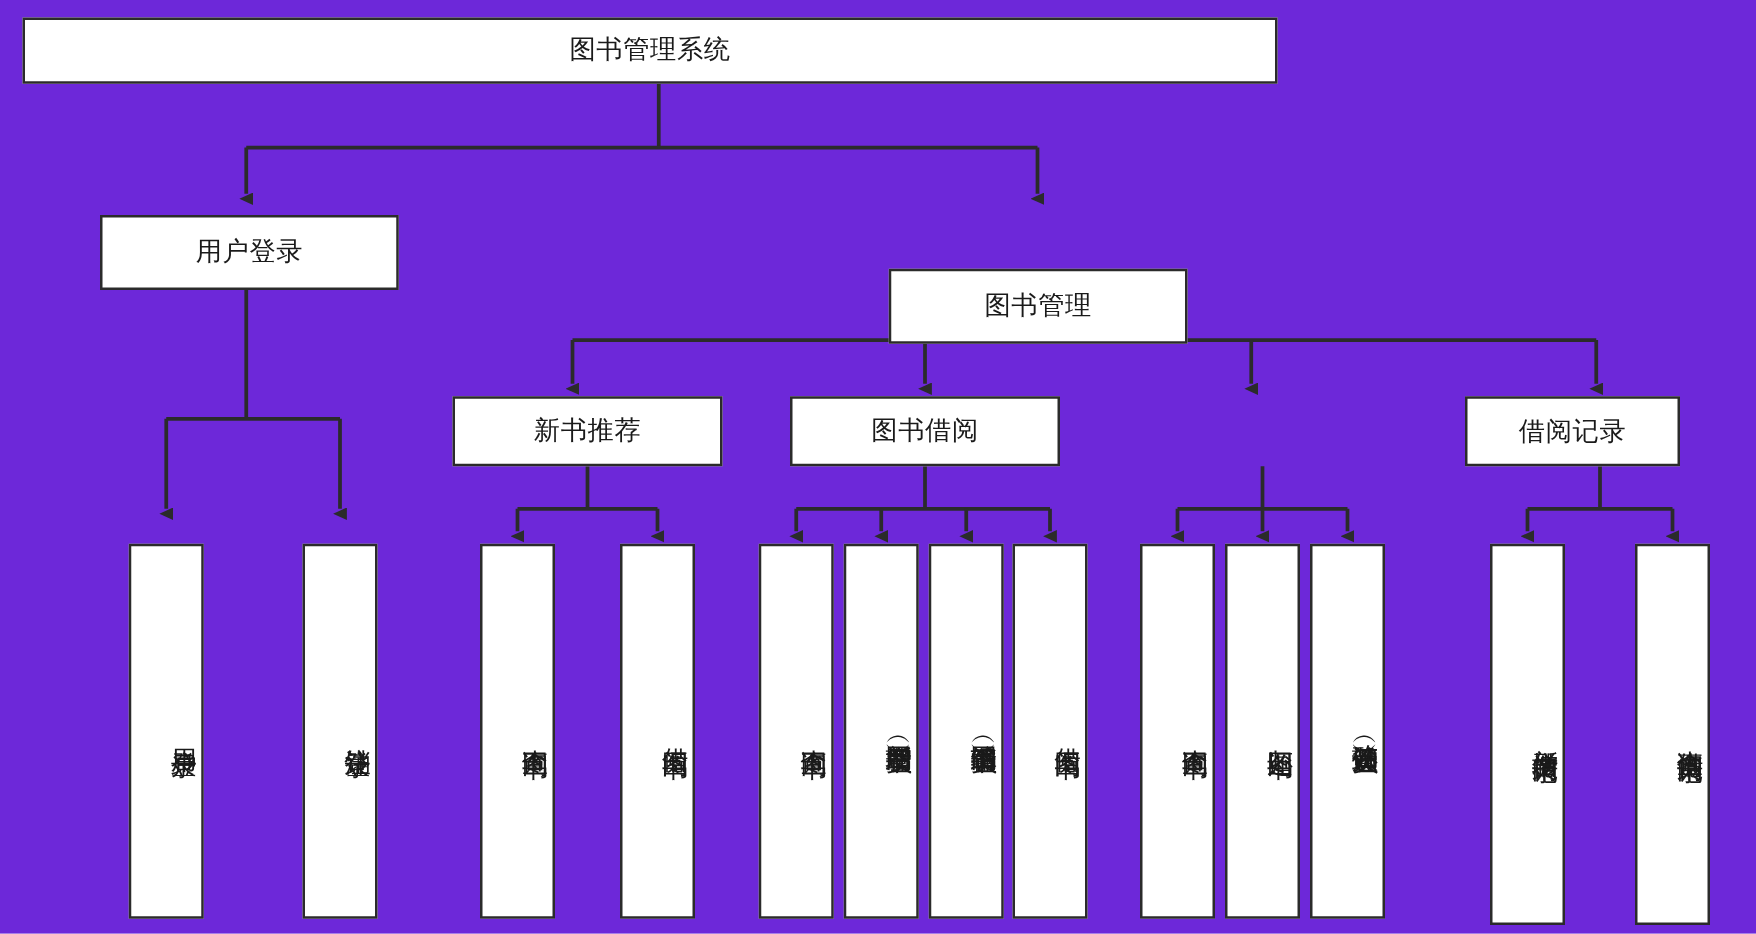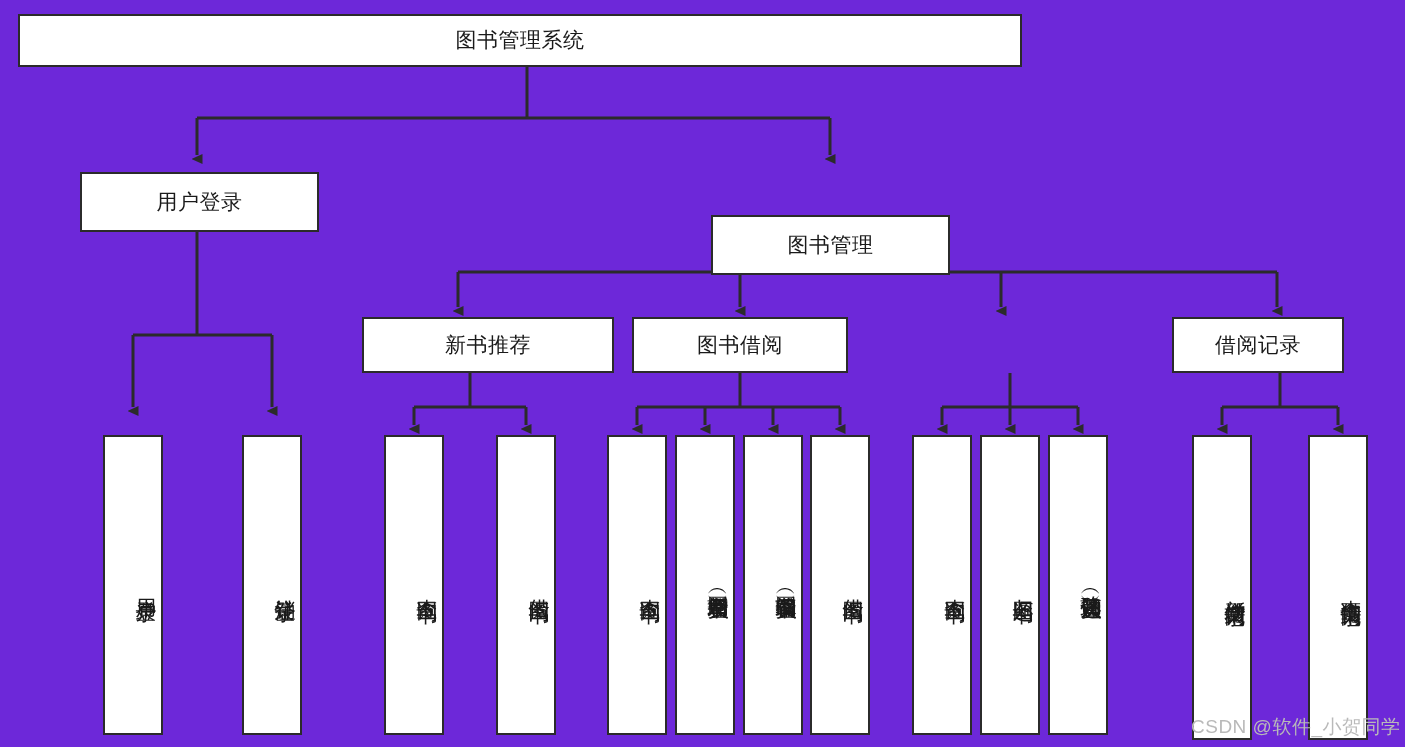--- a/index.html
+++ b/index.html
@@ -128,21 +128,21 @@
     <span class="lbl">图书管理系统</span>
   </div>
 
   <div class="node horiz" style="left:80px; top:172px; width:239px; height:60px;">
     <span class="lbl">用户登录</span>
   </div>
   <div class="node horiz" style="left:711px; top:172px; width:239px; height:60px;margin-top:43px;">
     <span class="lbl">图书管理</span>
   </div>
 
-  <div class="node horiz" style="left:362px; top:317px; width:252px; height:56px;">
+  <div class="node horiz" style="left:362px; top:317px; width:216px; height:56px;">
     <span class="lbl">新书推荐</span>
   </div>
   <div class="node horiz" style="left:632px; top:317px; width:216px; height:56px;align-items:center;">
     <span class="lbl">图书借阅</span>
   </div>
   <div class="node horiz" style="left:1172px; top:317px; width:172px; height:56px;font-family:Liberation Serif, serif;">
     <span class="lbl">借阅记录</span>
   </div>
 
   <div class="node vert" style="left:103px; top:435px; width:60px; height:300px;">
@@ -182,15 +182,14 @@
     <span class="lbl">确认归还（管理员）</span>
   </div>
 
   <div class="node vert" style="left:1192px; top:435px; width:60px; height:305px;">
     <span class="lbl">新增借阅记录</span>
   </div>
   <div class="node vert" style="left:1308px; top:435px; width:60px; height:305px;">
     <span class="lbl">查询借阅记录</span>
   </div>
 
-  <div class="watermark">CSDN @软件_小贺同学</div>
 
 </div>
 
 </body></html>

